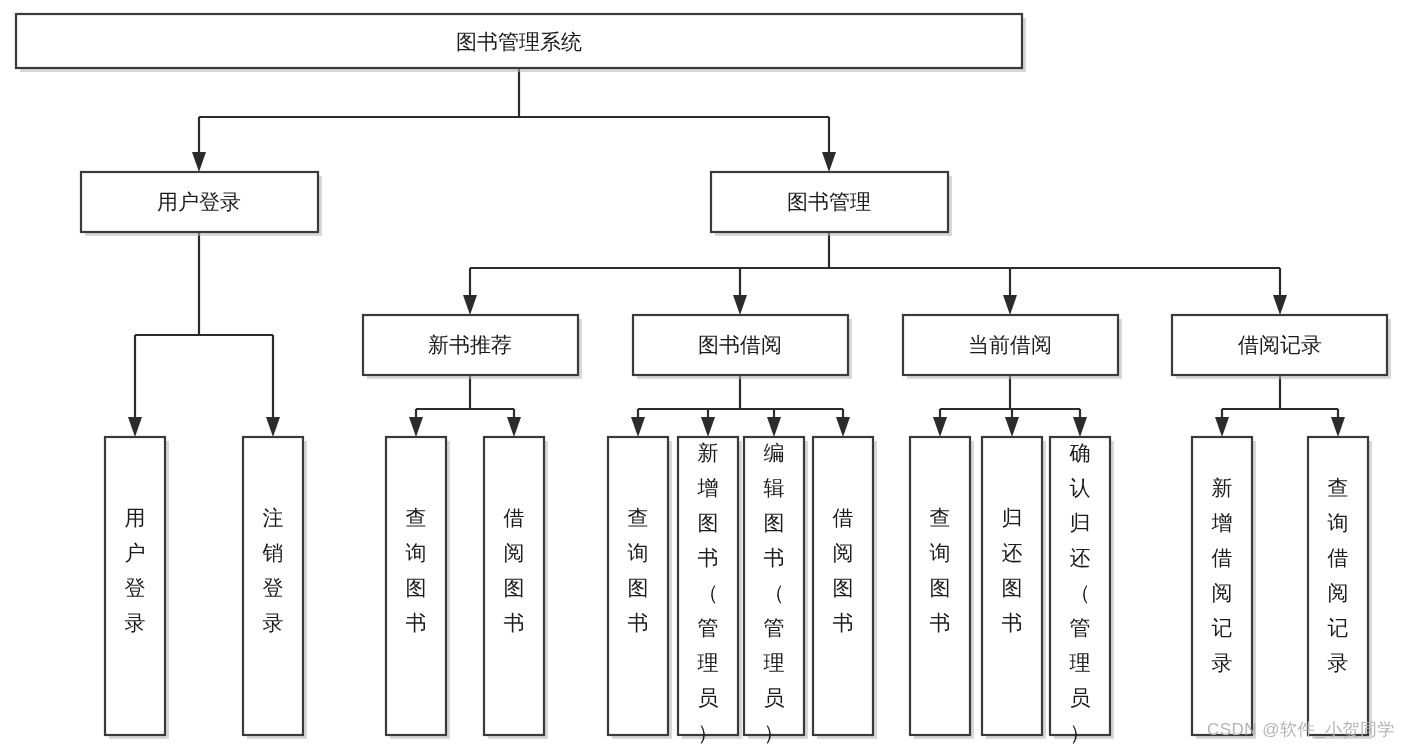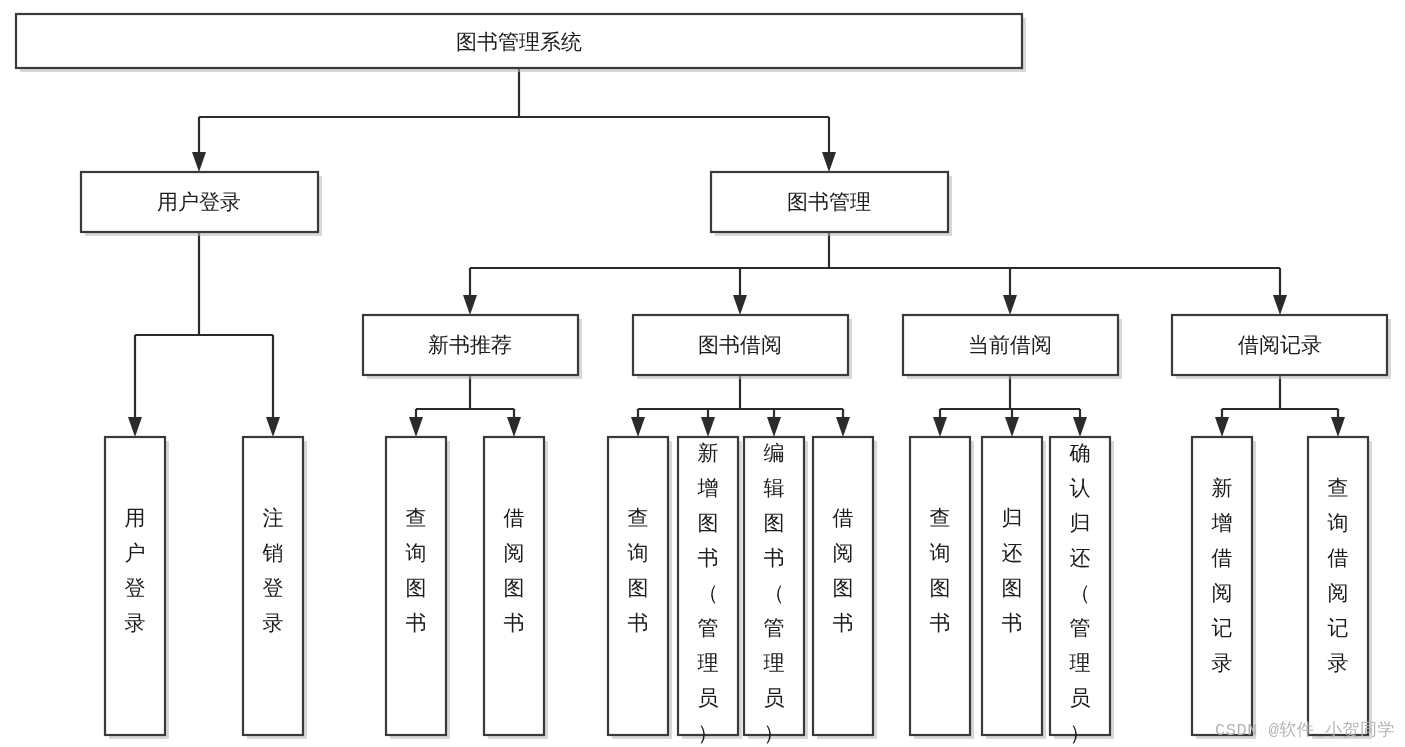--- a/index.html
+++ b/index.html
@@ -57,21 +57,21 @@
   .node-label-v {
     font-family: "Liberation Sans", "DejaVu Sans", sans-serif;
     font-size: 21px;
     fill: #1b1b1b;
     text-anchor: middle;
   }
   .watermark-text {
     position: absolute;
     right: 10px;
     bottom: 6px;
-    font-family: Liberation Mono, monospace;
+    font-family: Liberation Sans, sans-serif;
     font-size: 17px;
     color: #b4b4b4;
     white-space: nowrap;
     letter-spacing: 0.5px;
     user-select: none;
   }
 </style>
 </head>
 <body>
 

